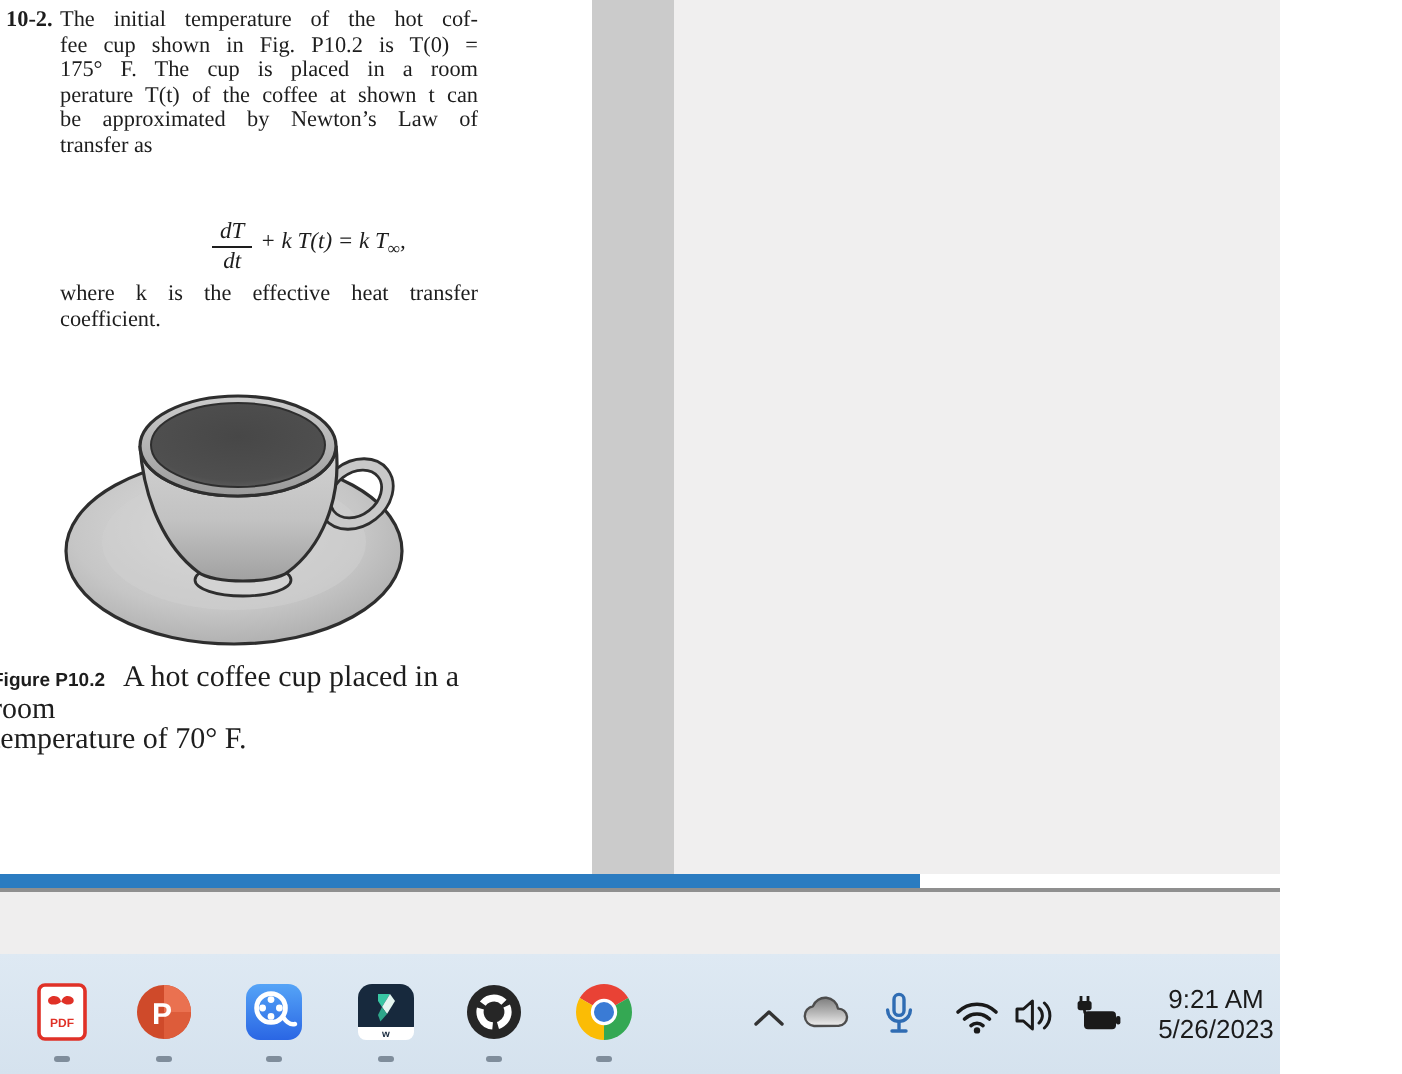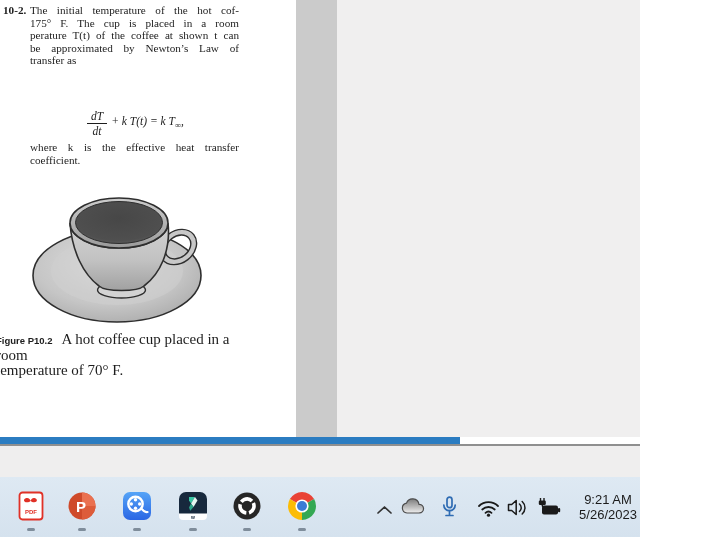--- a/index.html
+++ b/index.html
@@ -19,21 +19,21 @@
   .doc { position:absolute; left:0; top:0; width:296px; height:437px; color:#1d1d1d;
          font-family:"Liberation Serif", serif; font-size:11.2px; line-height:12.5px; }
   .textcol { position:absolute; left:30px; top:4px; width:209px; }
   .jline { text-align:justify; text-align-last:justify; text-justify:inter-word; white-space:nowrap; }
   .nline { text-align:left; }
   .line1 { position:relative; }
   .pnum { position:absolute; left:-27px; top:0; font-weight:bold; font-family:"Liberation Serif", serif; }
   .equation { position:absolute; left:30px; top:106px; width:209px; height:34px;
               font-style:italic; font-family:"Liberation Serif", serif; font-size:11.5px; color:#1d1d1d;
               display:flex; align-items:center; }
-  .eq-inner { display:flex; align-items:center; margin-left:57px; }
+  .eq-inner { display:flex; align-items:center; margin-left:76px; }
   .frac { display:inline-block; text-align:center; margin-right:4px; }
   .frac .num { display:block; border-bottom:1.2px solid #1d1d1d; padding:0 4px 1px 4px; line-height:12px; }
   .frac .den { display:block; padding-top:1px; line-height:12px; }
   .eq-rhs { white-space:pre; }
   .eq-sub { font-size:8.5px; vertical-align:-3px; }
   .aftercol { position:absolute; left:30px; top:141px; width:209px; }
 
   
   .cup-svg { position:absolute; left:26px; top:189px; }
   .caption { position:absolute; left:-4px; top:332px; width:260px; line-height:14px; color:#1d1d1d; }
@@ -59,20 +59,21 @@
 <div class="screen">
 
   <div class="viewer">
     <div class="page">
       <div class="doc">
 
         <div class="textcol">
           <div class="jline line1">
             <span class="pnum">10-2.</span><span>The initial temperature of the hot cof-</span>
           </div>
+          <div class="jline">fee cup shown in Fig. P10.2 is T(0) =</div>
           <div class="jline">175° F. The cup is placed in a room</div>
           <div class="jline">perature T(t) of the coffee at shown t can</div>
           <div class="jline">be approximated by Newton’s Law of</div>
           <div class="nline">transfer as</div>
         </div>
 
         <div class="equation">
           <span class="eq-inner">
             <span class="frac">
               <span class="num">dT</span>

